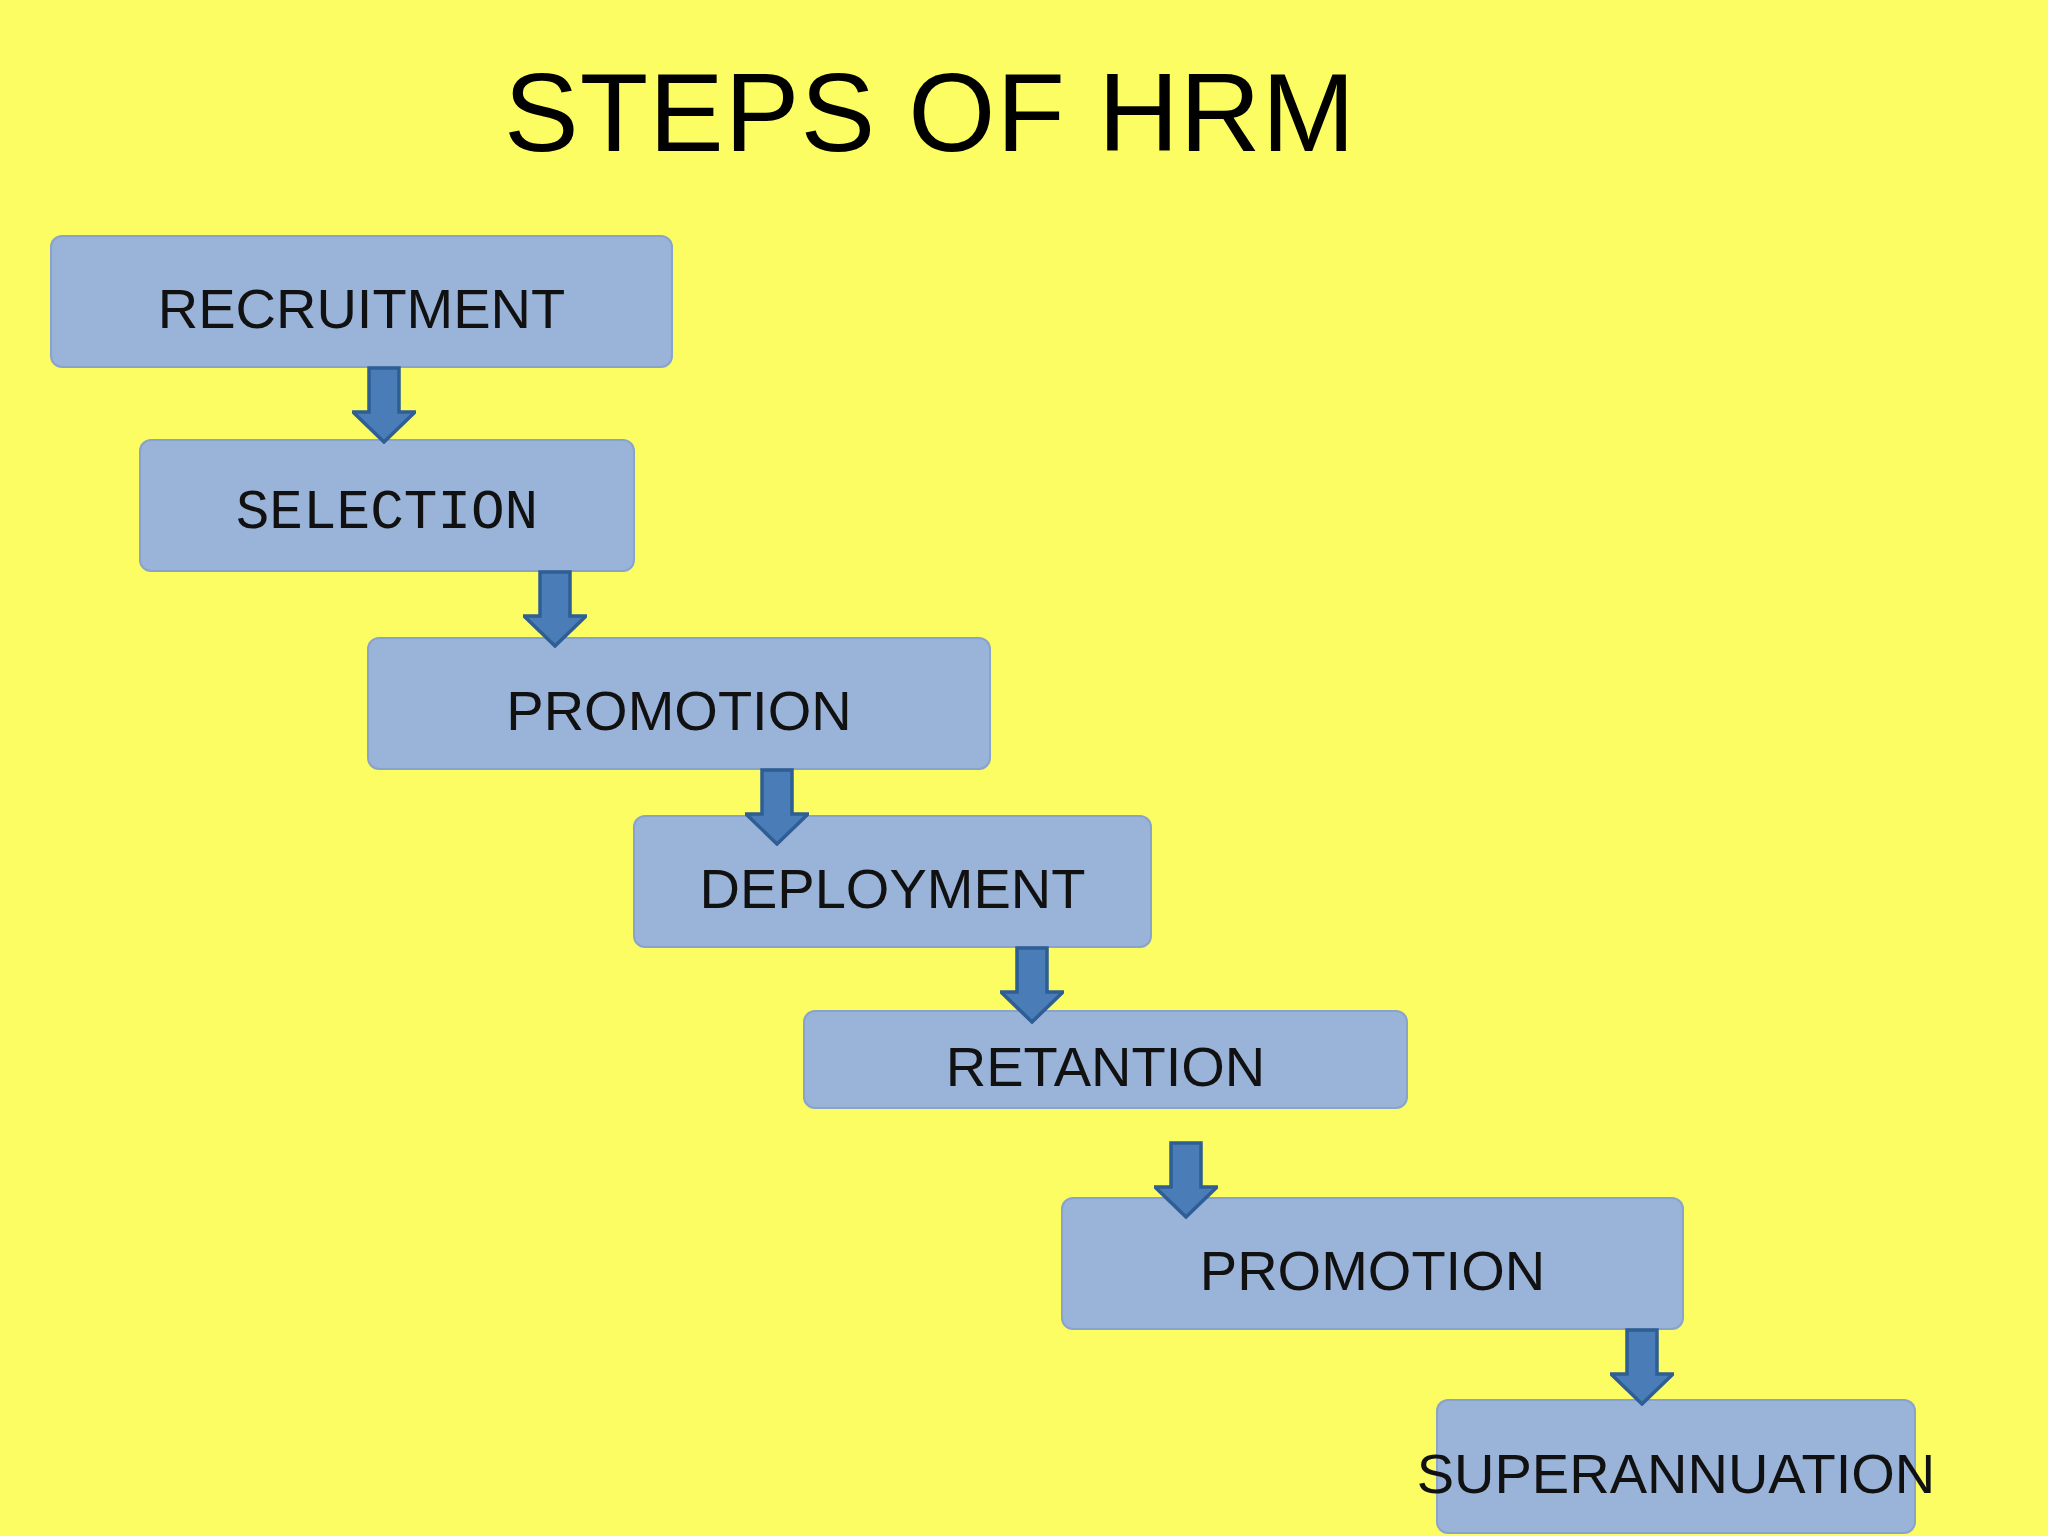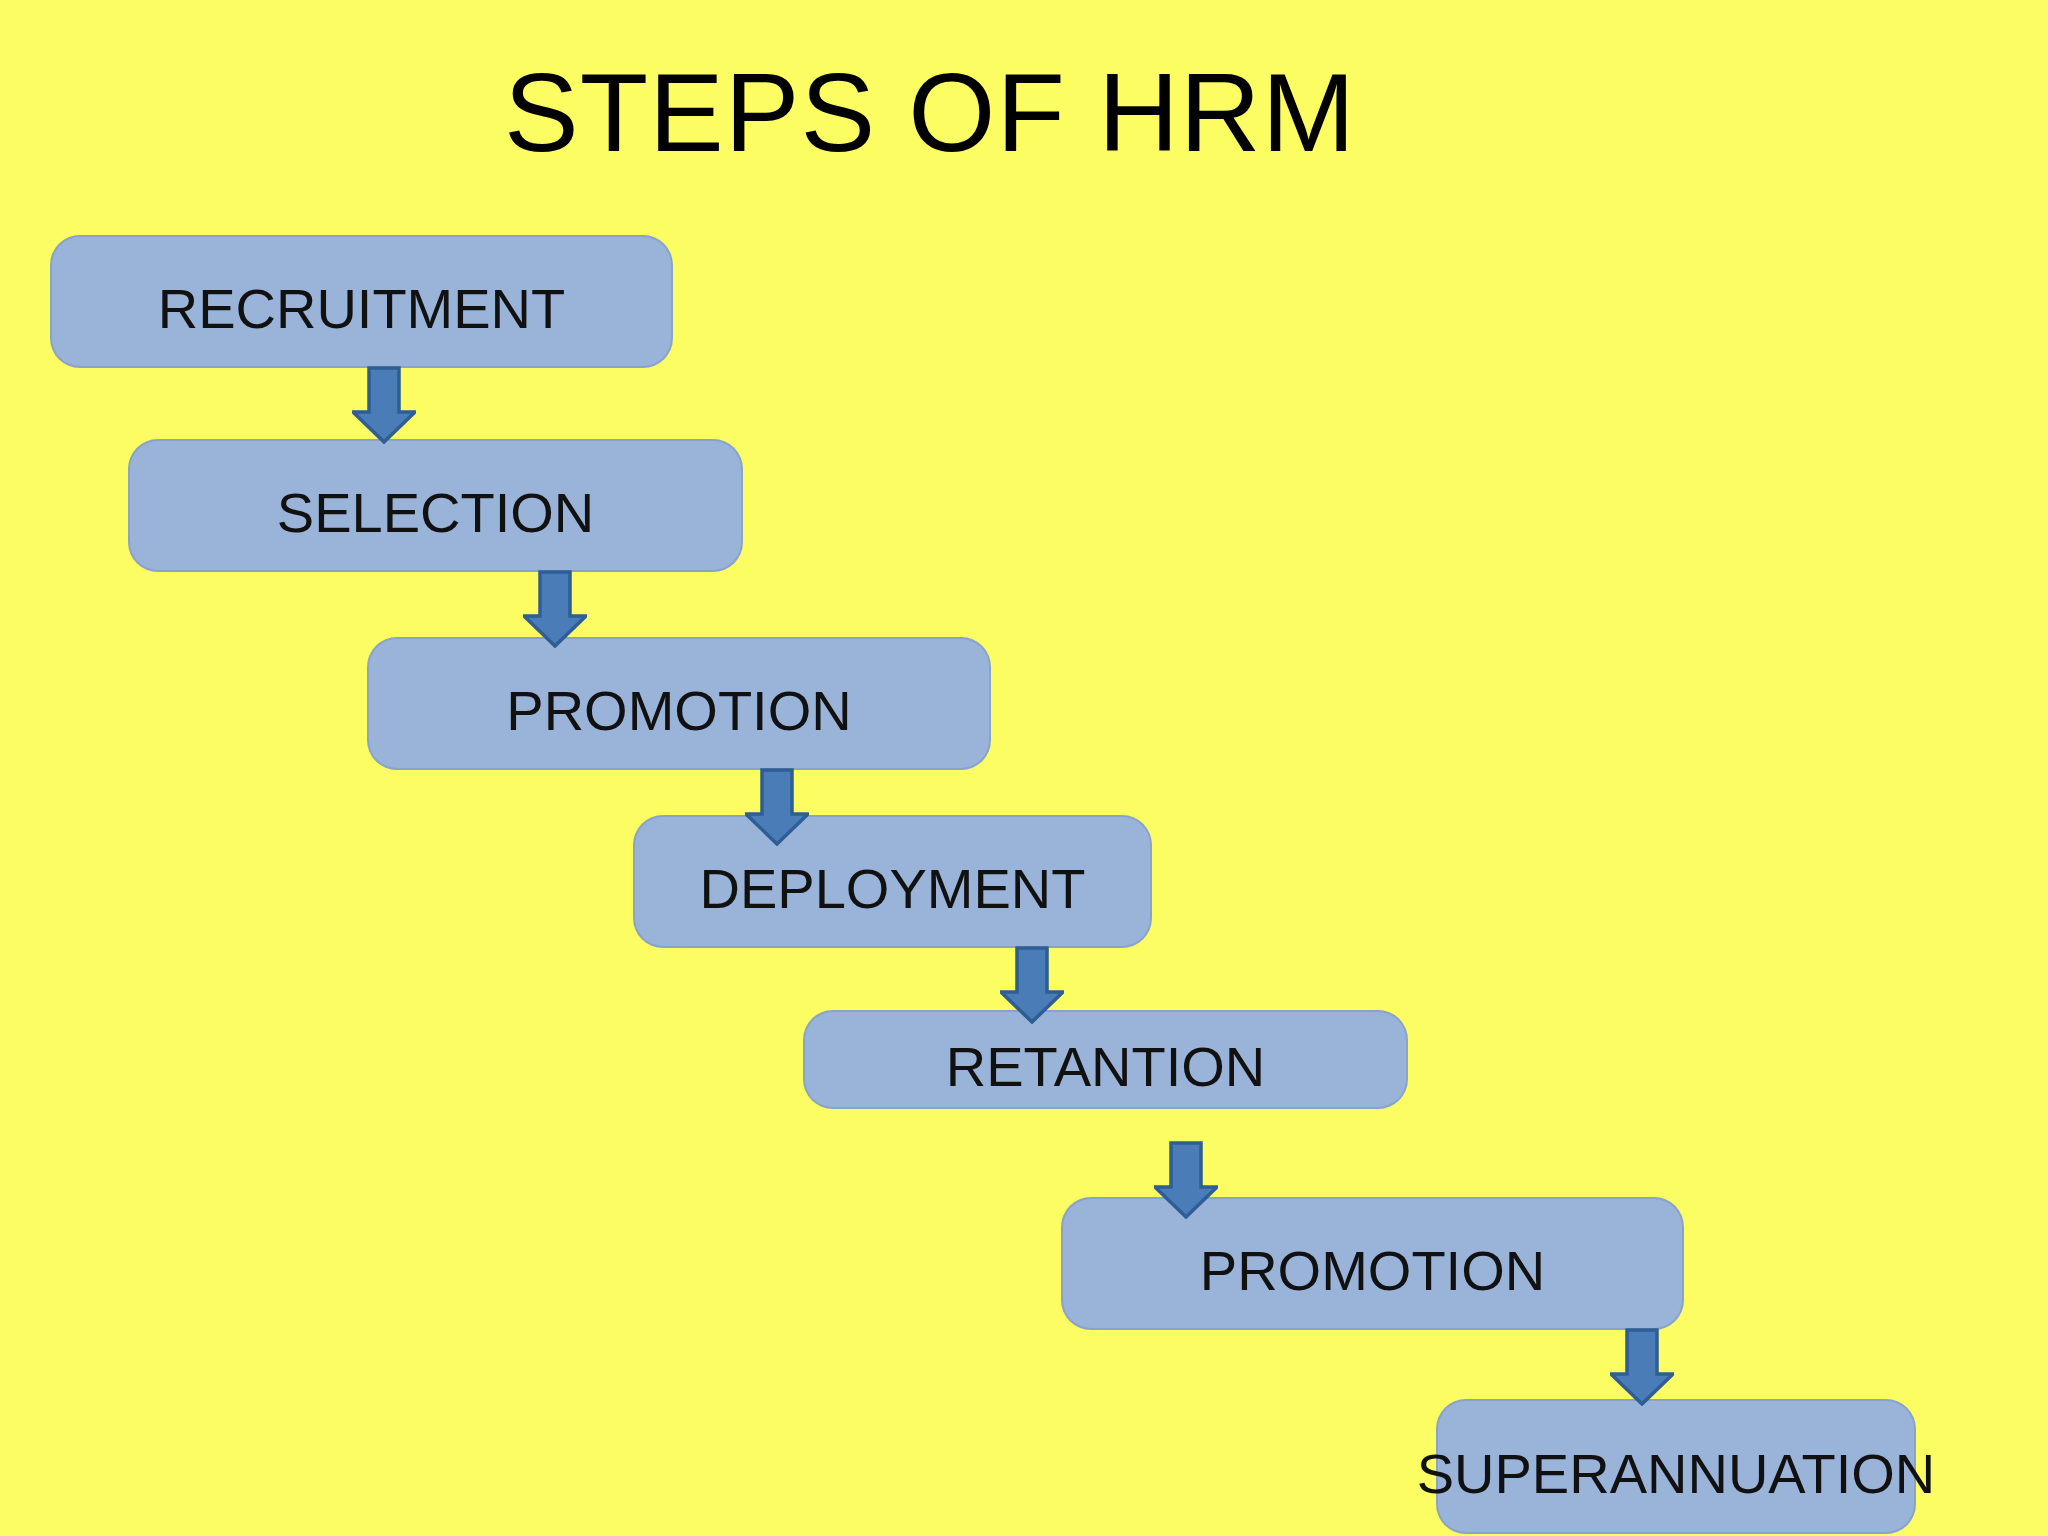--- a/index.html
+++ b/index.html
@@ -24,21 +24,21 @@
     letter-spacing: 1px;
     color: var(--title-color, #000);
     white-space: nowrap;
   }
 
   .step-box {
     position: absolute;
     box-sizing: border-box;
     background: var(--box-fill, #9AB3D9);
     border: 2px solid rgba(90, 115, 160, 0.25);
-    border-radius: 30px;
+    border-radius: 12px;
     display: flex;
     align-items: center;
     justify-content: center;
     padding-top: 14px;
     font-size: 56px;
     color: var(--box-text, #111);
     white-space: nowrap;
   }
 
   .flow-arrow {
@@ -48,21 +48,21 @@
   }
   .flow-arrow polygon {
     fill: var(--arrow-fill, #4A7CB8);
     stroke: var(--arrow-stroke, #2E5E94);
     stroke-width: 3.5;
     stroke-linejoin: miter;
   }
 
   
   #box-0 { left: 50px;   top: 235px;  width: 623px; height: 133px; }
-  #box-1 { left: 128px;  top: 439px;  width: 615px; height: 133px; }
+  #box-1 { left: 139px;  top: 439px;  width: 496px; height: 133px; font-family: Liberation Mono, monospace; }
   #box-2 { left: 367px;  top: 637px;  width: 624px; height: 133px; }
   #box-3 { left: 633px;  top: 815px;  width: 519px; height: 133px; }
   #box-4 { left: 803px;  top: 1010px; width: 605px; height: 99px; }
   #box-5 { left: 1061px; top: 1197px; width: 623px; height: 133px; }
   #box-6 { left: 1436px; top: 1399px; width: 480px; height: 135px; }
 
   #arrow-0 { left: 352px;  top: 366px;  }
   #arrow-1 { left: 523px;  top: 570px;  }
   #arrow-2 { left: 745px;  top: 768px;  }
   #arrow-3 { left: 1000px; top: 946px;  }

